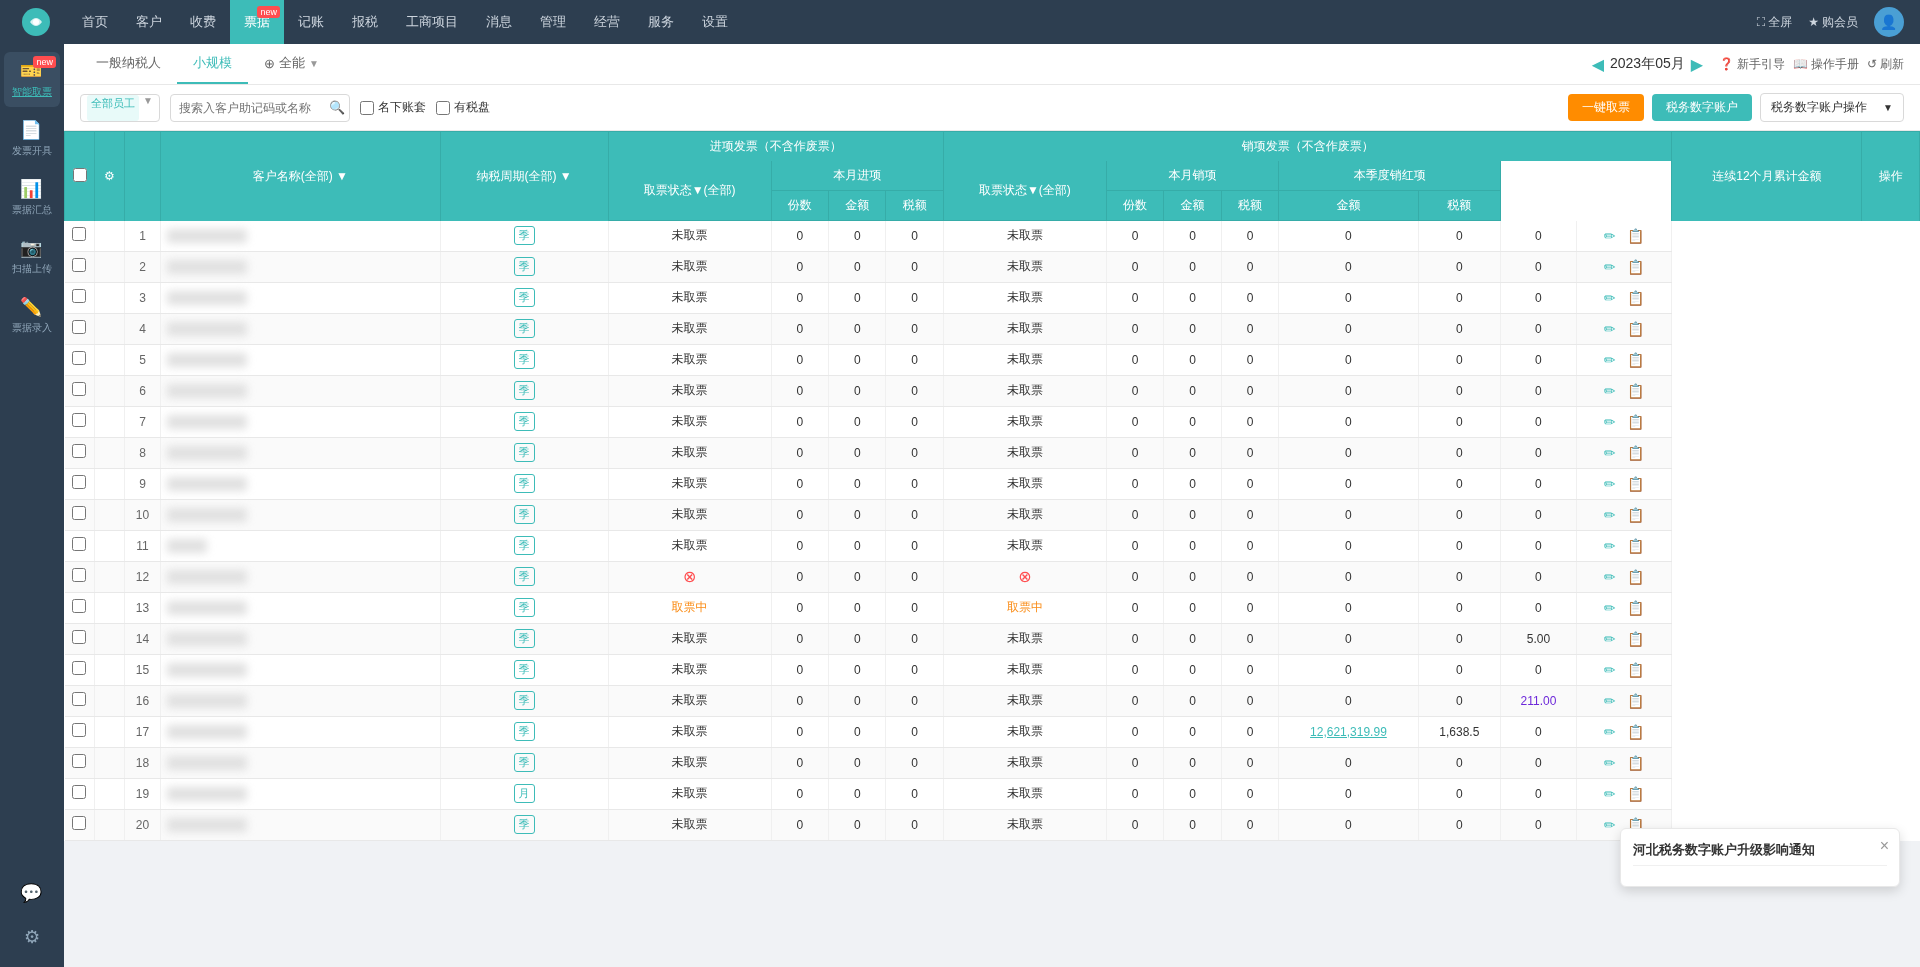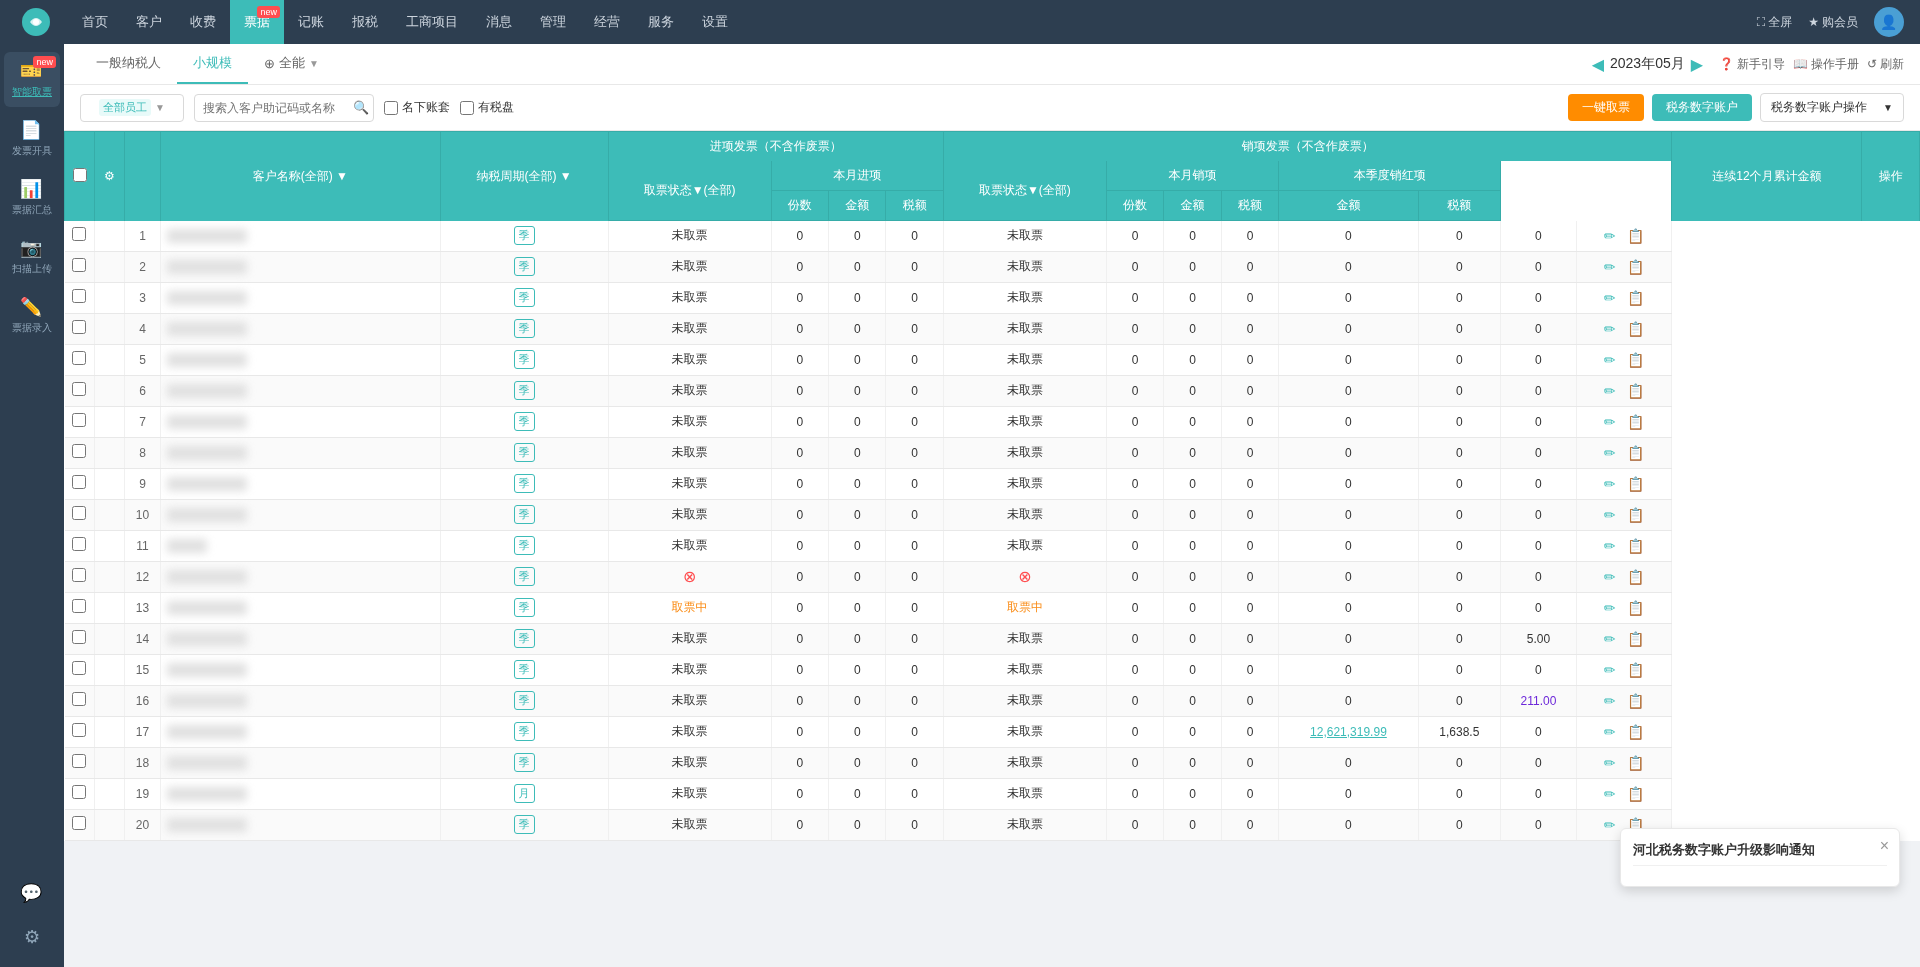--- a/index.html
+++ b/index.html
@@ -33,21 +33,21 @@
     .tabs-bar { background: #fff; padding: 0 16px; display: flex; align-items: flex-end; border-bottom: 1px solid #e8e8e8; gap: 0; }
     .tab { padding: 10px 16px; cursor: pointer; color: #666; font-size: 13px; border-bottom: 2px solid transparent; white-space: nowrap; display: flex; align-items: center; gap: 4px; }
     .tab.active { color: #3dbcb8; border-bottom-color: #3dbcb8; font-weight: 500; }
     .toolbar-period { display: flex; align-items: center; gap: 6px; margin-left: auto; font-size: 13px; color: #333; }
     .period-nav { color: #3dbcb8; cursor: pointer; font-size: 16px; background: none; border: none; cursor: pointer; }
     .toolbar-actions { display: flex; align-items: center; gap: 8px; margin-left: 16px; font-size: 12px; color: #666; }
     .toolbar-actions span { cursor: pointer; display: flex; align-items: center; gap: 3px; }
 
     
     .filter-bar { background: #fff; padding: 8px 16px; display: flex; align-items: center; gap: 10px; border-bottom: 1px solid #e8e8e8; }
-    .filter-select { height: 28px; border: 1px solid #d9d9d9; border-radius: 4px; padding: 0 18px; font-size: 12px; color: #333; background: #fff; display: flex; align-items: center; gap: 4px; cursor: pointer; white-space: nowrap; }
+    .filter-select { height: 28px; border: 1px solid #d9d9d9; border-radius: 4px; padding: 0 6px; font-size: 12px; color: #333; background: #fff; display: flex; gap: 4px; cursor: pointer; white-space: nowrap; }
     .filter-select .arrow { color: #999; font-size: 10px; }
     .search-input-wrap { position: relative; display: flex; align-items: center; }
     .search-input { height: 28px; border: 1px solid #d9d9d9; border-radius: 4px; padding: 0 28px 0 8px; font-size: 12px; width: 180px; outline: none; }
     .search-btn { position: absolute; right: 4px; background: none; border: none; cursor: pointer; color: #999; font-size: 13px; }
     .checkbox-label { display: flex; align-items: center; gap: 4px; font-size: 12px; color: #333; cursor: pointer; }
     .filter-right { margin-left: auto; display: flex; align-items: center; gap: 8px; }
     .btn-orange { background: #ff8c00; color: #fff; border: none; border-radius: 4px; padding: 5px 14px; font-size: 12px; cursor: pointer; white-space: nowrap; }
     .btn-teal { background: #3dbcb8; color: #fff; border: none; border-radius: 4px; padding: 5px 14px; font-size: 12px; cursor: pointer; white-space: nowrap; }
     .btn-outline { background: #fff; color: #333; border: 1px solid #d9d9d9; border-radius: 4px; padding: 5px 10px; font-size: 12px; cursor: pointer; display: flex; align-items: center; gap: 16px; white-space: nowrap; }
 

